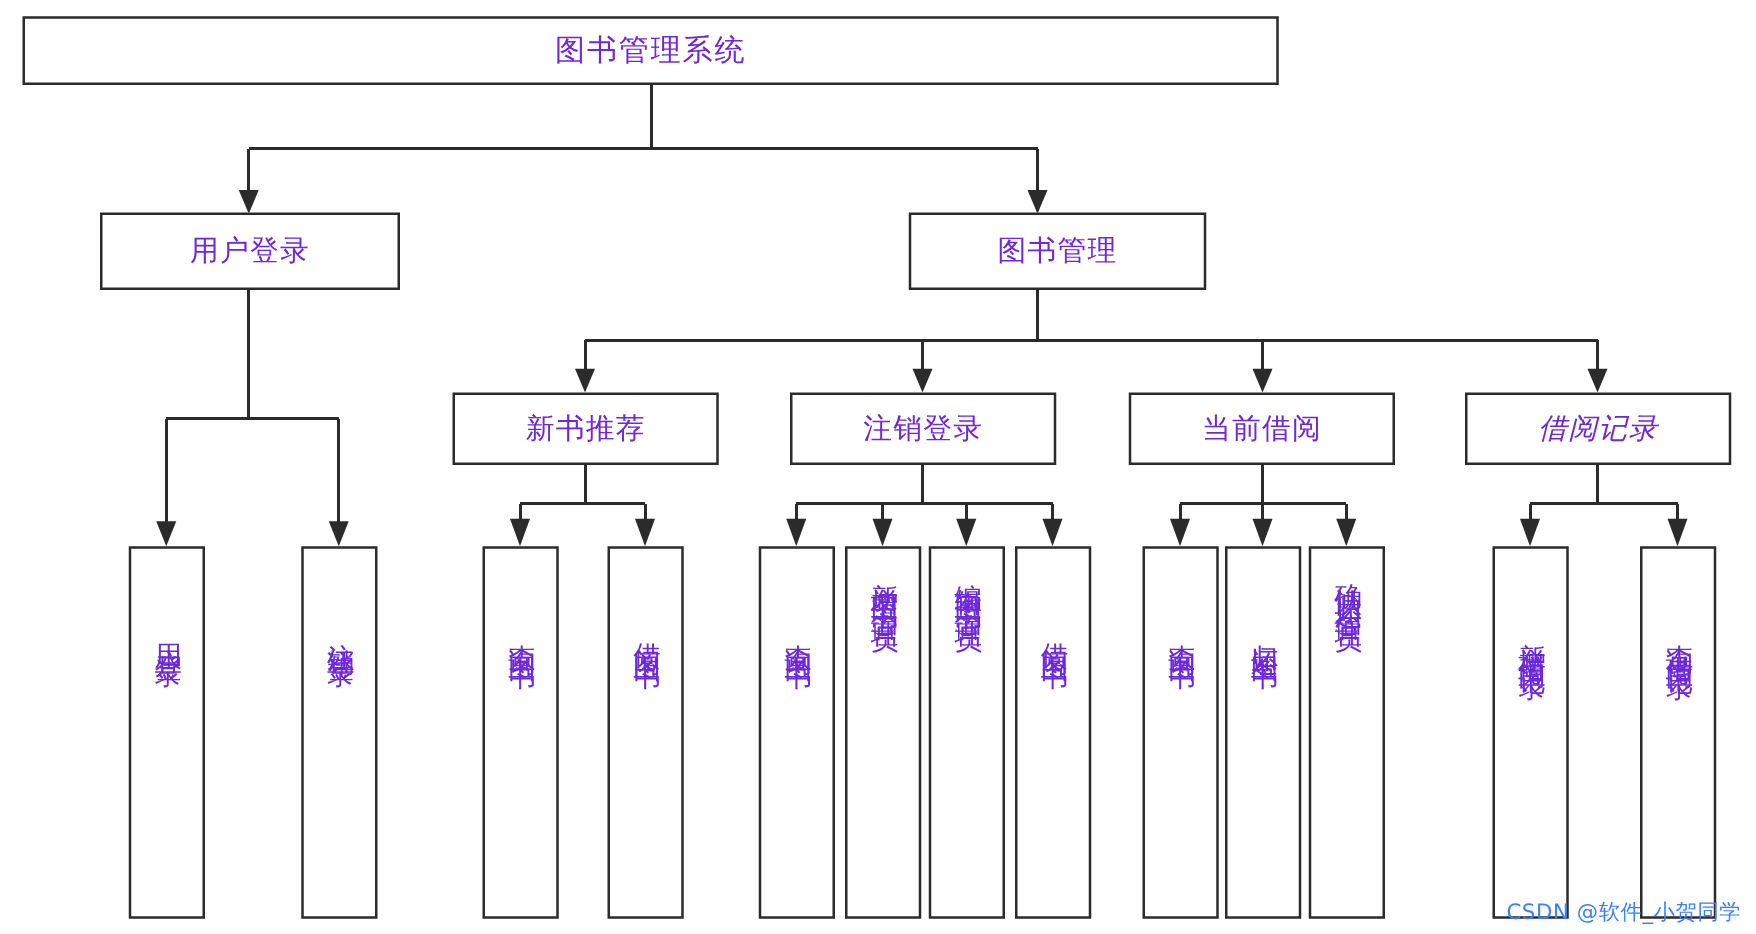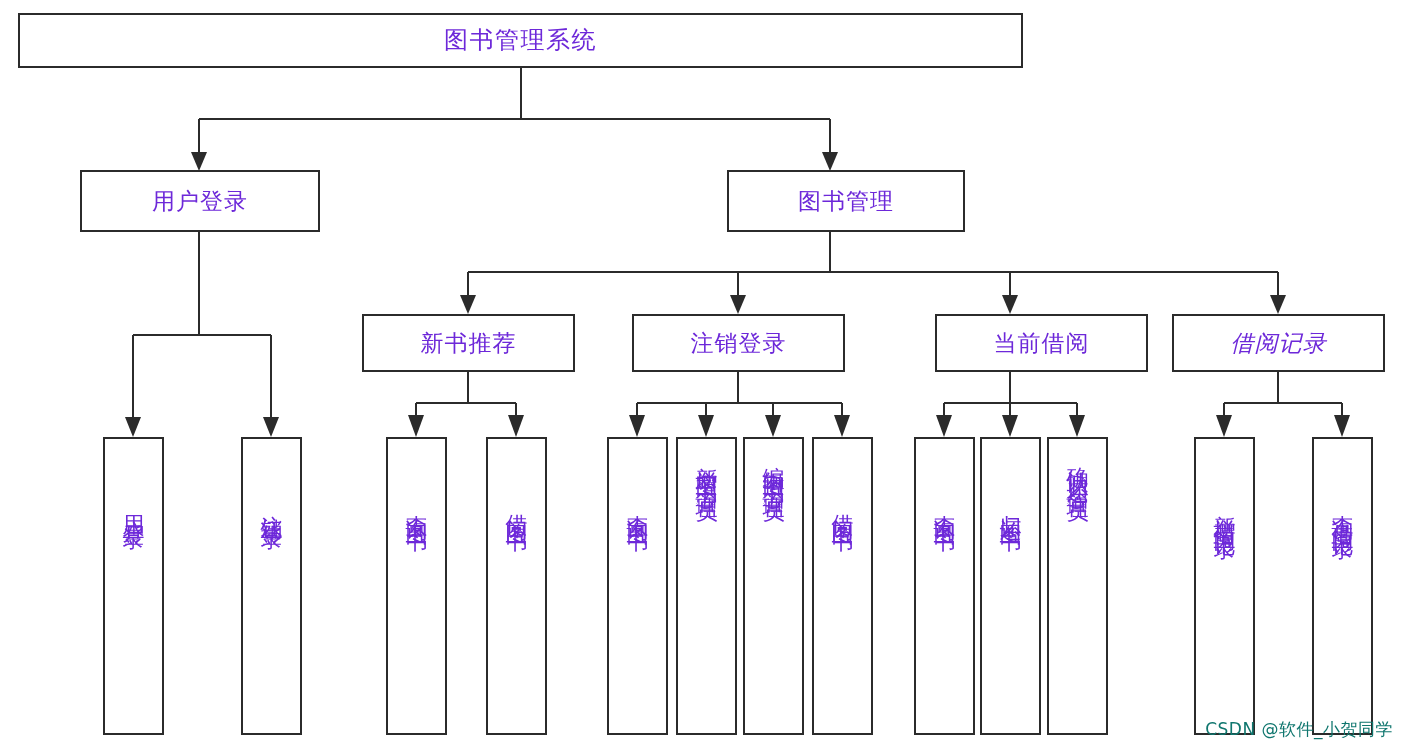--- a/index.html
+++ b/index.html
@@ -81,21 +81,21 @@
     letter-spacing: 5px;
     line-height: 1;
     white-space: nowrap;
   }
   
   #watermark {
     position: absolute;
     right: 12px;
     bottom: 6px;
     font-size: 17px;
-    color: #0f766e;
+    color: #3b82f6;
     letter-spacing: 0.5px;
     z-index: 3;
     white-space: nowrap;
     margin-top: 32px;
   }
 </style>
 </head>
 <body>
 
 <div id="canvas">
@@ -174,21 +174,21 @@
   <div class="node horiz" style="left:712px; top:170px; width:238px; height:62px;margin-left:15px;">
     <span class="label">图书管理</span>
   </div>
 
   <div class="node horiz" style="left:362px; top:314px; width:213px; height:58px;">
     <span class="label">新书推荐</span>
   </div>
   <div class="node horiz" style="left:632px; top:314px; width:213px; height:58px;">
     <span class="label">注销登录</span>
   </div>
-  <div class="node horiz" style="left:935px; top:314px; width:213px; height:58px;">
+  <div class="node horiz" style="left:903px; top:314px; width:213px; height:58px;">
     <span class="label">当前借阅</span>
   </div>
   <div class="node horiz" style="left:1172px; top:314px; width:213px; height:58px;font-style:italic;">
     <span class="label">借阅记录</span>
   </div>
 
   <div class="node vert" style="left:103px; top:437px; width:61px; height:298px;">
     <span class="label">用户登录</span>
   </div>
   <div class="node vert" style="left:241px; top:437px; width:61px; height:298px;">

